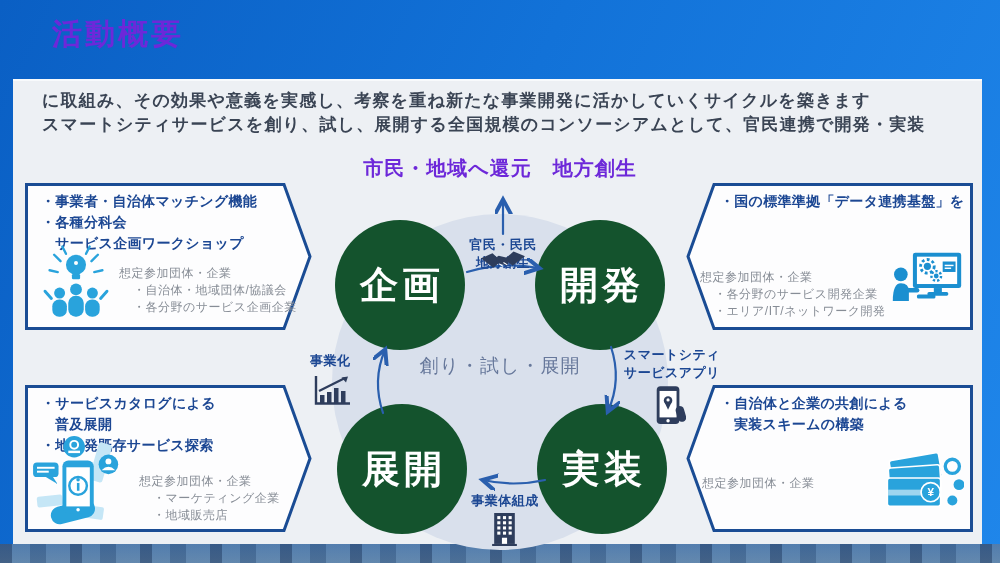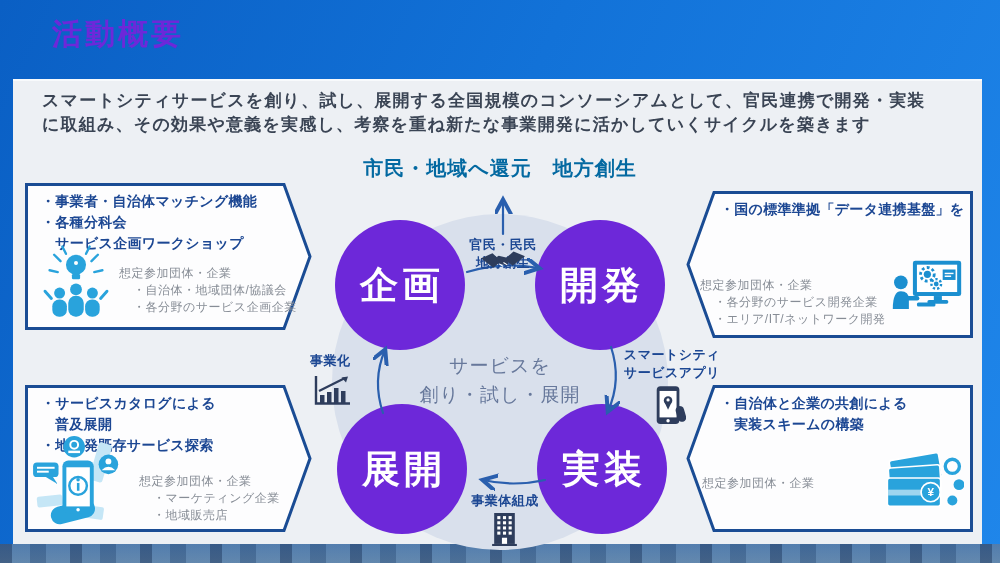--- a/index.html
+++ b/index.html
@@ -21,29 +21,29 @@
   .panel{
     position:absolute;left:13px;top:79px;width:969px;height:467px;
     background:#edf0f4;border-top:2px solid #f8fafc;box-sizing:border-box;
   }
   .intro{
     position:absolute;left:42px;top:89px;width:928px;
     color:#3a4454;font-size:17px;font-weight:bold;line-height:1.42;letter-spacing:1.2px;
   }
   .outcome{
     position:absolute;left:0;top:155px;width:1000px;text-align:center;
-    color:#0369a1;font-size:20px;font-weight:bold;letter-spacing:1px;
+    color:#6d28d9;font-size:20px;font-weight:bold;letter-spacing:1px;
   }
   .big-circle{
     position:absolute;left:332px;top:214px;width:336px;height:336px;
     border-radius:50%;background:#d9e0ec;
   }
   .node{
     position:absolute;width:130px;height:130px;border-radius:50%;
-    background:#6d28d9;color:#fff;display:flex;align-items:center;justify-content:center;
+    background:#14532d;color:#fff;display:flex;align-items:center;justify-content:center;
     font-size:38px;font-weight:bold;letter-spacing:4px;text-indent:4px;
   }
   .node-plan{left:335px;top:220px;}
   .node-develop{left:535px;top:220px;}
   .node-deploy{left:337px;top:404px;}
   .node-implement{left:537px;top:404px;}
   .center-caption{
     position:absolute;left:400px;top:352px;width:200px;text-align:center;
     color:#67789b;font-size:19px;letter-spacing:1px;line-height:1.5;
   }
@@ -71,30 +71,29 @@
 </style>
 </head>
 <body>
 
 <div class="slide-title">活動概要</div>
 
 <div class="panel"></div>
 <div class="city-strip"></div>
 
 <div class="intro">
+  <div>に取組み、その効果や意義を実感し、考察を重ね新たな事業開発に活かしていくサイクルを築きます</div>
   <div>スマートシティサービスを創り、試し、展開する全国規模のコンソーシアムとして、官民連携で開発・実装</div>
-  <div>に取組み、その効果や意義を実感し、考察を重ね新たな事業開発に活かしていくサイクルを築きます</div>
 </div>
 
 <div class="outcome">市民・地域へ還元　地方創生</div>
 
 <div class="big-circle"></div>
 
 <div class="center-caption">
-  <div>サービスを</div>
   <div>創り・試し・展開</div>
 </div>
 
 <div class="node node-plan">企画</div>
 <div class="node node-develop">開発</div>
 <div class="node node-deploy">展開</div>
 <div class="node node-implement">実装</div>
 
 <svg class="arrow-layer" width="410" height="370" viewBox="300 185 410 370">
   <defs>
@@ -213,21 +212,21 @@
   </span>
   <div class="pgroup" style="left:94px;top:82px;">
     <div>想定参加団体・企業</div>
     <div class="pitems">
       <div>・自治体・地域団体/協議会</div>
       <div>・各分野のサービス企画企業</div>
     </div>
   </div>
 </div>
 
-<div class="cbox" style="left:686px;top:183px;margin-top:8px;">
+<div class="cbox" style="left:686px;top:183px;">
   <svg class="frame" width="287" height="147" viewBox="0 0 287 147">
     <polygon points="285.5,1.5 28,1.5 2,73.5 28,145.5 285.5,145.5" fill="#fdfdfe" stroke="#1a4c94" stroke-width="3"></polygon>
   </svg>
   <div class="blist blist-shift">
     <div>・国の標準準拠「データ連携基盤」を</div>
   </div>
   <div class="pgroup" style="left:14px;top:86px;">
     <div>想定参加団体・企業</div>
     <div class="pitems">
       <div>・各分野のサービス開発企業</div>

